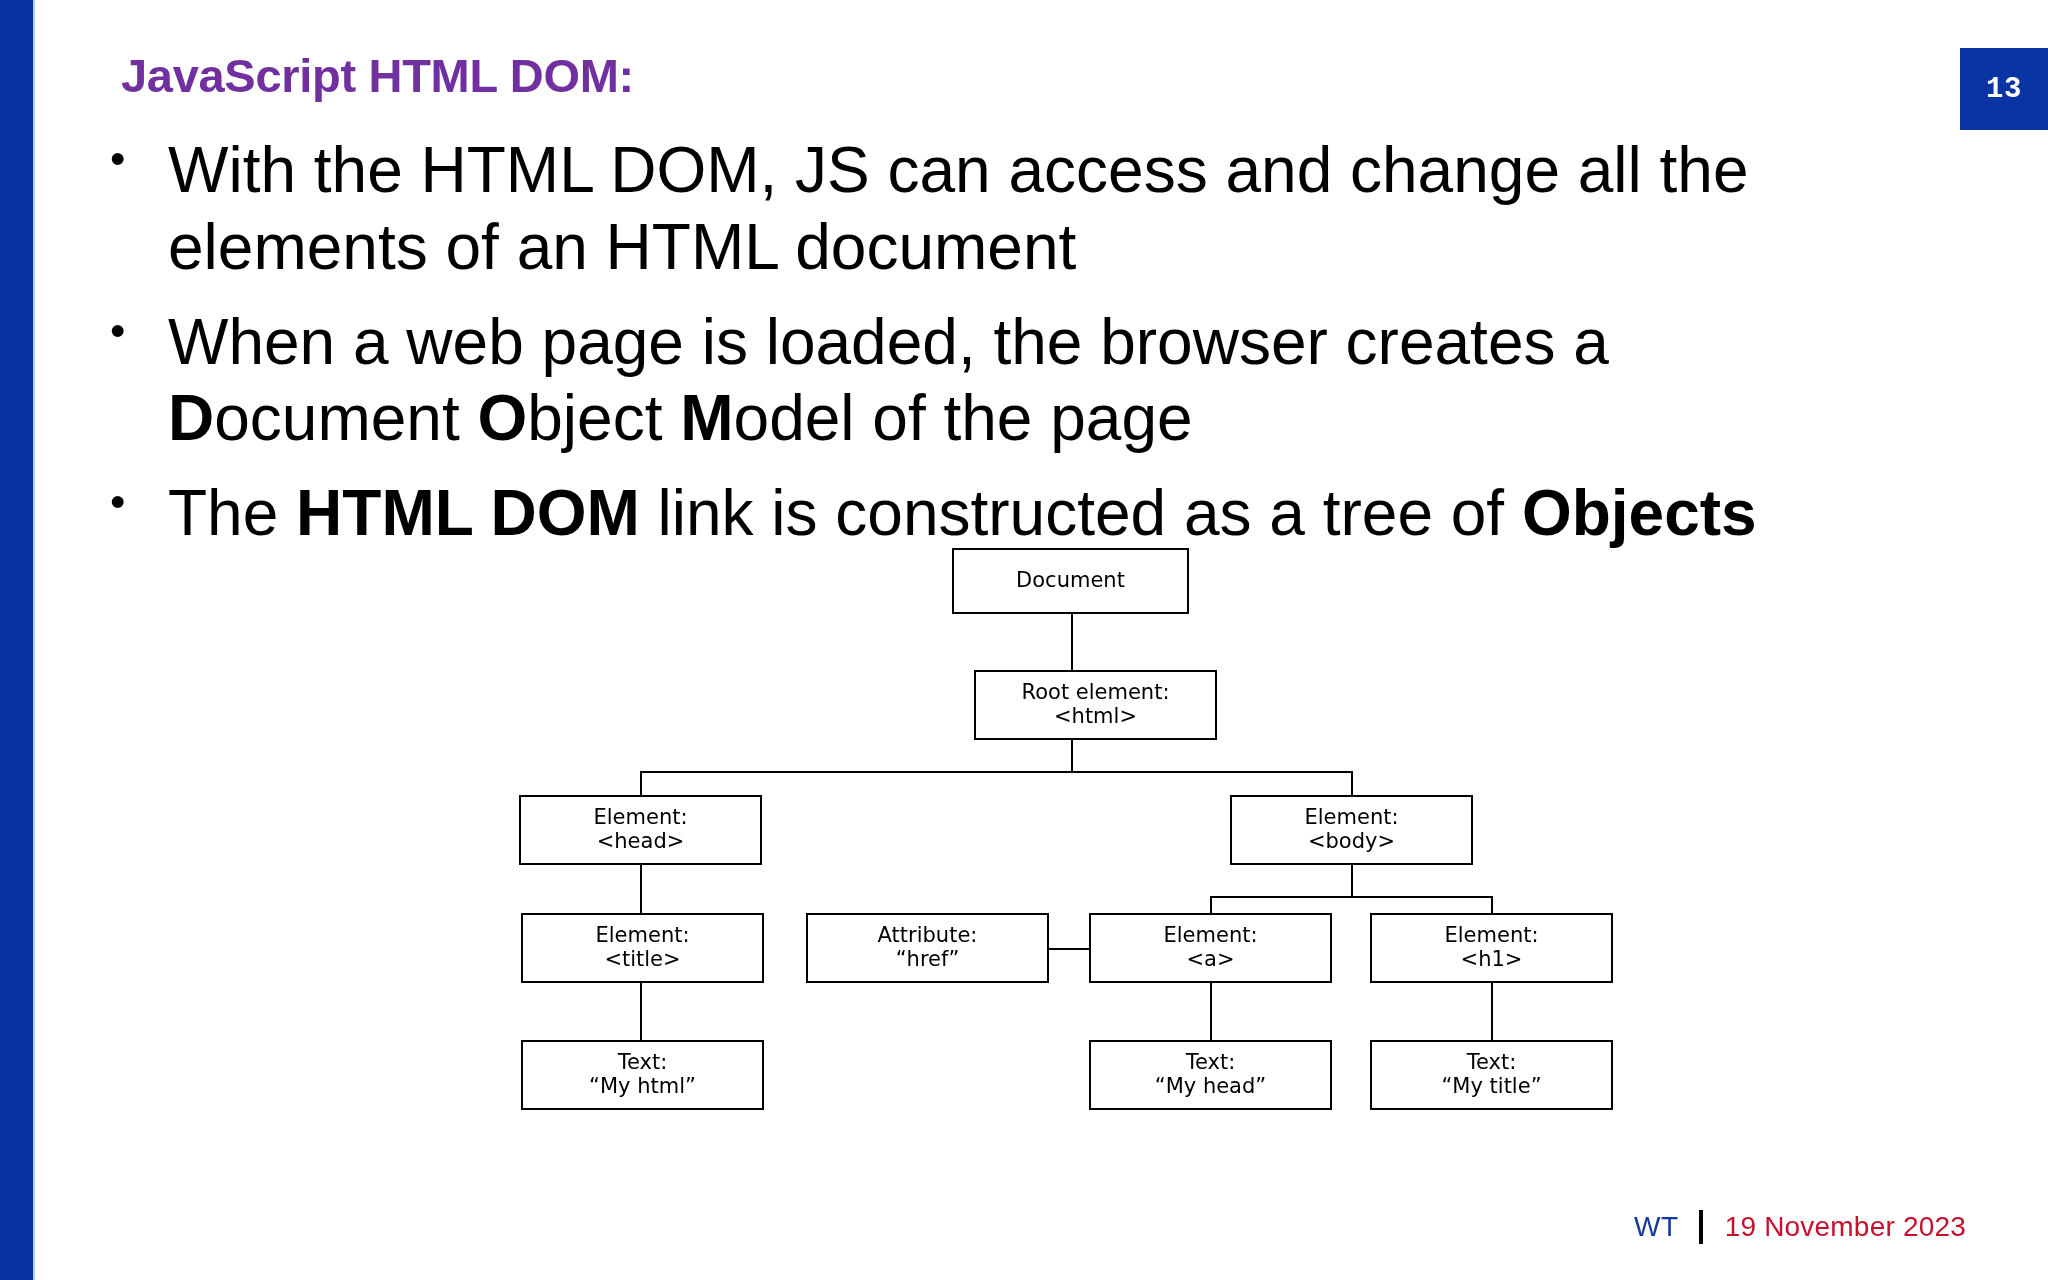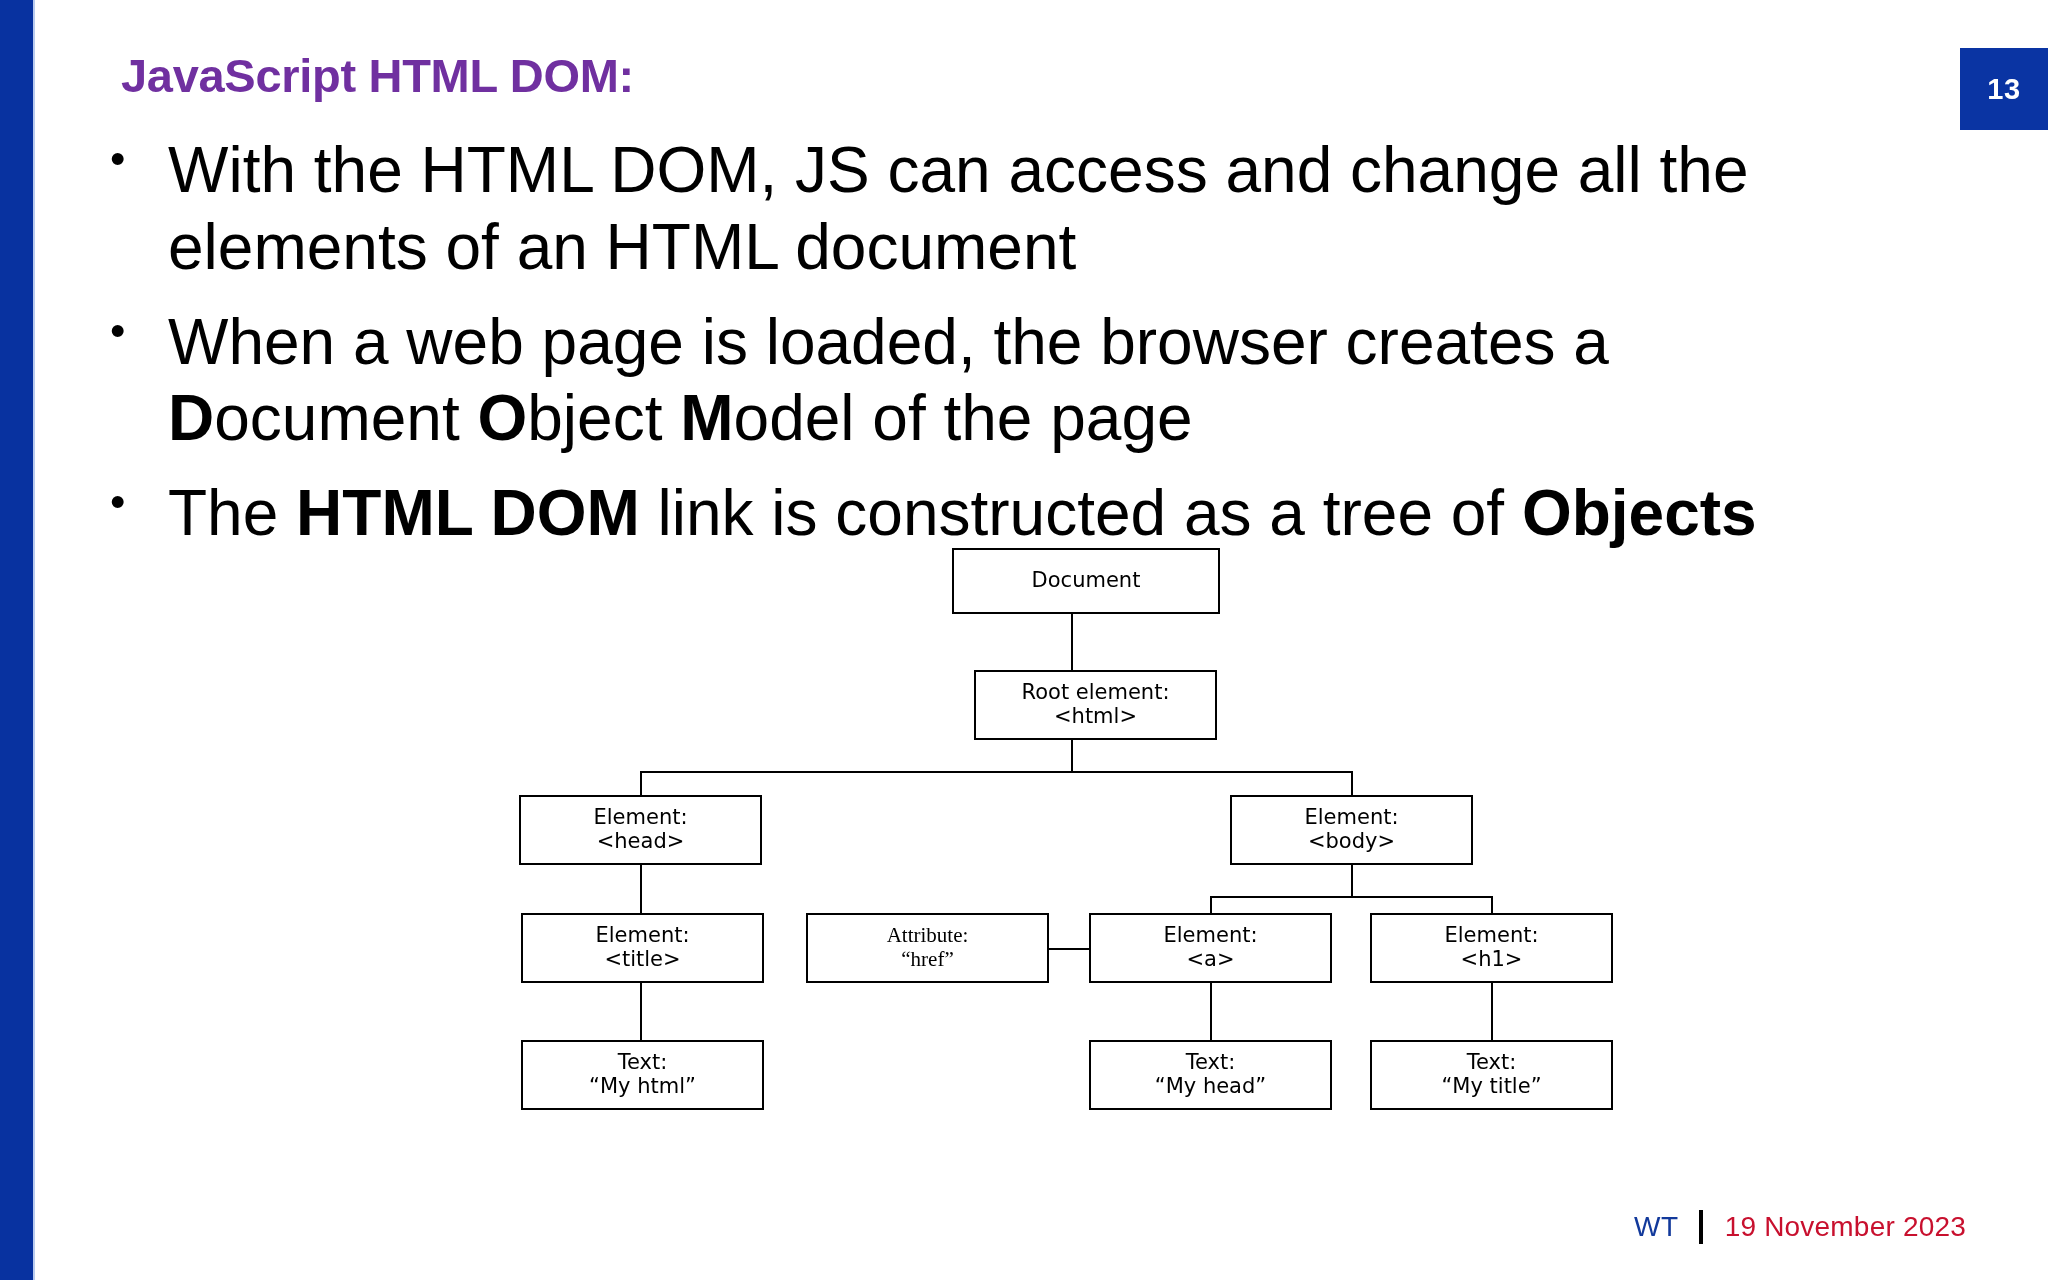--- a/index.html
+++ b/index.html
@@ -35,20 +35,21 @@
     right: 0; top: 48px;
     width: 88px; height: 82px;
     background: #0a34a3;
     color: #ffffff;
     font-size: 29px;
     font-weight: bold;
     display: flex;
     align-items: center;
     justify-content: center;
     letter-spacing: 0.5px;
+    font-family: Liberation Mono, monospace;
   }
   
   .slide-title {
     position: absolute;
     left: 113px; top: 48px;
     font-size: 47px;
     font-weight: bold;
     color: #7030a0;
     letter-spacing: -0.3px;
     white-space: nowrap;
@@ -169,26 +170,26 @@
       <div class="edge v" style="left: 1351px; top: 223px; height: 26px;"></div>
       <div class="edge v" style="left: 640px; top: 317px; height: 50px;"></div>
       <div class="edge v" style="left: 1351px; top: 317px; height: 33px;"></div>
       <div class="edge h" style="left: 1210px; top: 348px; width: 282px;"></div>
       <div class="edge v" style="left: 1210px; top: 348px; height: 19px;"></div>
       <div class="edge v" style="left: 1491px; top: 348px; height: 19px;"></div>
       <div class="edge h" style="left: 1049px; top: 400px; width: 42px;"></div>
       <div class="edge v" style="left: 640px; top: 435px; height: 59px;"></div>
       <div class="edge v" style="left: 1210px; top: 435px; height: 59px;"></div>
       <div class="edge v" style="left: 1491px; top: 435px; height: 59px;"></div>
-      <div class="node" style="left: 952px; top: 0px; width: 268px; height: 66px;"><span class="l1">Document</span></div>
+      <div class="node" style="left: 952px; top: 0px; width: 237px; height: 66px;"><span class="l1">Document</span></div>
       <div class="node" style="left: 950px; top: 122px; width: 243px; height: 70px; margin-left: 24px;"><span class="l1">Root element:</span><span class="l2">&lt;html&gt;</span></div>
       <div class="node" style="left: 519px; top: 247px; width: 243px; height: 70px;"><span class="l1">Element:</span><span class="l2">&lt;head&gt;</span></div>
       <div class="node" style="left: 1230px; top: 247px; width: 243px; height: 70px;"><span class="l1">Element:</span><span class="l2">&lt;body&gt;</span></div>
       <div class="node" style="left: 521px; top: 365px; width: 243px; height: 70px;"><span class="l1">Element:</span><span class="l2">&lt;title&gt;</span></div>
-      <div class="node" style="left: 806px; top: 365px; width: 243px; height: 70px; font-family: Liberation Serif, serif;"><span class="l1">Attribute:</span><span class="l2">“href”</span></div>
+      <div class="node" style="left: 806px; top: 365px; width: 243px; height: 70px;"><span class="l1">Attribute:</span><span class="l2">“href”</span></div>
       <div class="node" style="left: 1089px; top: 365px; width: 243px; height: 70px;"><span class="l1">Element:</span><span class="l2">&lt;a&gt;</span></div>
       <div class="node" style="left: 1370px; top: 365px; width: 243px; height: 70px;"><span class="l1">Element:</span><span class="l2">&lt;h1&gt;</span></div>
       <div class="node" style="left: 521px; top: 492px; width: 243px; height: 70px;"><span class="l1">Text:</span><span class="l2">“My html”</span></div>
       <div class="node" style="left: 1089px; top: 492px; width: 243px; height: 70px;"><span class="l1">Text:</span><span class="l2">“My head”</span></div>
       <div class="node" style="left: 1370px; top: 492px; width: 243px; height: 70px;"><span class="l1">Text:</span><span class="l2">“My title”</span></div>
     </div>
 
   <div class="footer">
     <span class="footer-wt">WT</span>
     <span class="footer-sep"></span>

